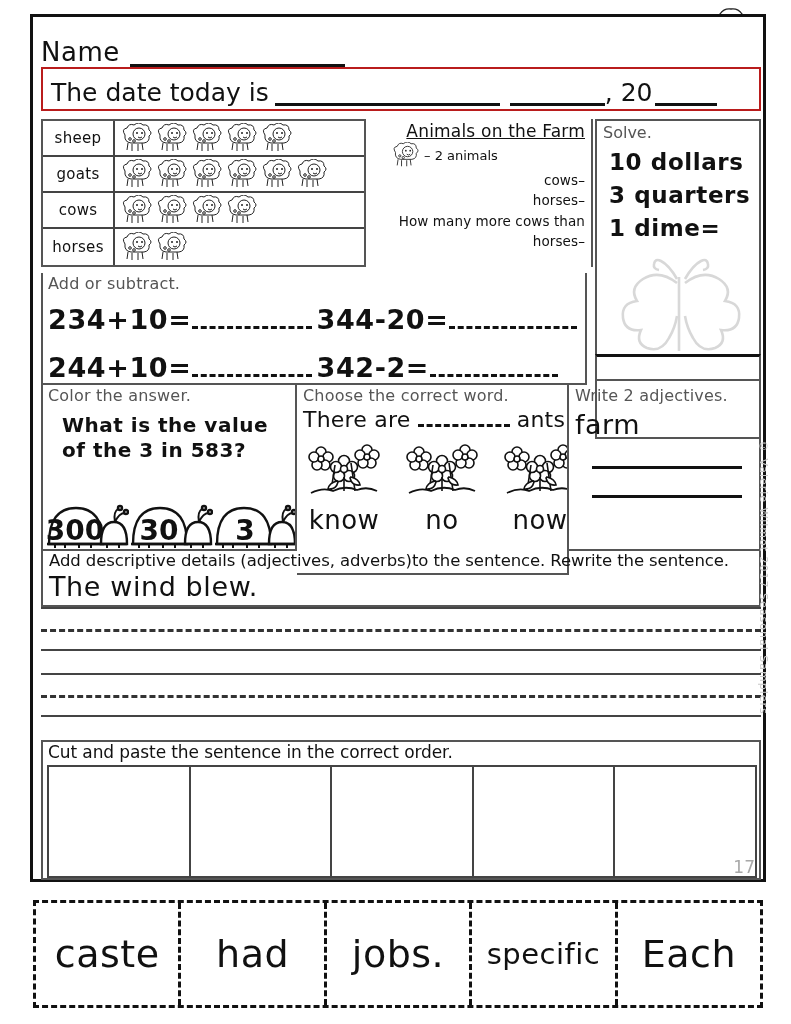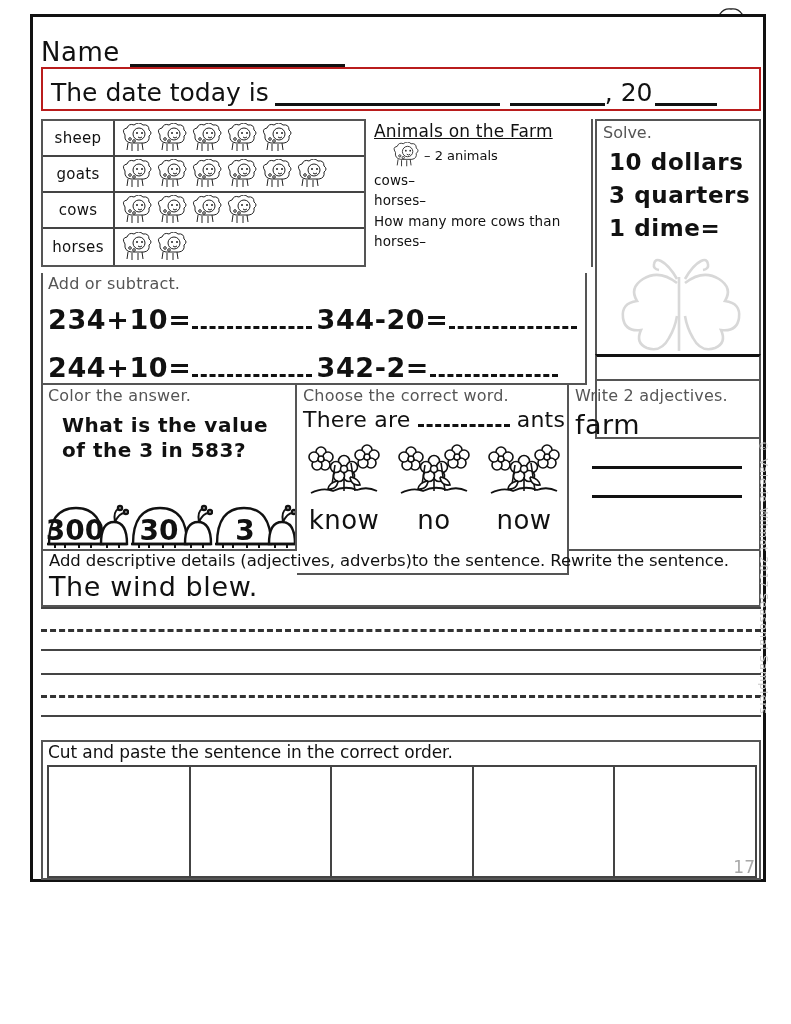--- a/index.html
+++ b/index.html
@@ -53,21 +53,21 @@
   .picto-row:last-child { border-bottom:none; }
   .picto-label {
     flex:0 0 72px; border-right:2px solid #444;
     display:flex; align-items:center; justify-content:center;
     font-size:15px; letter-spacing:0.3px;
   }
   .picto-icons { flex:1; display:flex; align-items:center; padding-left:4px; gap:1px; }
 
   .legend-box {
     position:absolute; left:327px; top:8px; width:225px; height:148px;
-    border-right:2px solid #555; padding:2px 12px 0 6px;
+    border-right:2px solid #555; padding:2px 6px 0 6px;text-align:right;
   }
   .legend-title { font-size:17px; text-decoration:underline; letter-spacing:0.2px; white-space:nowrap; }
   .legend-key { display:flex; align-items:center; gap:4px; margin:1px 0 2px 16px; }
   .legend-key-text { font-size:13px; }
   .legend-q { font-size:13.5px; line-height:1.5; letter-spacing:0.1px; }
 
   .solve-box {
     position:absolute; left:554px; top:8px; width:166px; height:262px;
     border:2px solid #555; padding:2px 0 0 6px; overflow:hidden;
   }
@@ -90,21 +90,21 @@
   
   .row3 { position:absolute; left:8px; top:368px; width:720px; height:166px; }
   .color-box { position:absolute; left:0; top:0; width:256px; height:166px; border:2px solid #555; border-top:none; padding:1px 0 0 5px; overflow:hidden; }
   .small-title { font-size:16px; color:#555; letter-spacing:0.2px; }
   .value-q { font-size:20px; font-weight:bold; line-height:1.25; margin:8px 0 0 14px; letter-spacing:0.5px; }
   .bugs { position:absolute; left:2px; bottom:1px; display:flex; }
 
   .word-box { position:absolute; left:256px; top:0; width:272px; height:190px; border:2px solid #555; border-top:none; border-left:none; padding:1px 0 0 6px; overflow:hidden; }
   .ants-line { font-size:22px; letter-spacing:0.2px; margin-top:2px; white-space:nowrap; }
   .ants-blank { display:inline-block; border-bottom:3px dashed #111; width:92px; height:16px; }
-  .flowers { position:absolute; left:4px; top:58px; display:flex; gap:4px; }
+  .flowers { position:absolute; left:4px; top:58px; display:flex; gap:12px; }
   .flower-item { width:86px; text-align:center; }
   .flower-word { font-size:26px; letter-spacing:0.5px; margin-top:-6px; }
 
   .adj-box { position:absolute; left:528px; top:0; width:192px; height:166px; border:2px solid #555; border-top:none; border-left:none; padding:1px 0 0 6px; }
   .adj-word { font-size:27px; text-align:left; margin-top:4px; letter-spacing:0.5px; }
   .adj-line { border-bottom:3px solid #111; width:150px; margin:26px auto 0 auto; height:2px; }
 
   
   .desc-box { position:absolute; left:8px; top:534px; width:720px; height:56px; border:2px solid #555; border-top:none; padding:0 0 0 6px; }
   .desc-title { font-size:16.5px; letter-spacing:-0.1px; white-space:nowrap; }
@@ -697,14 +697,21 @@
         <div class="cut-cell"></div>
         <div class="cut-cell"></div>
       </div>
       <div class="page-num">17</div>
     </div>
 
   </div>
 
   <div class="copyright">© Valerie Wilmot 2017 Seasonal Samplers</div>
 
+  <div class="strip">
+    <div class="strip-cell">caste</div>
+    <div class="strip-cell">had</div>
+    <div class="strip-cell">jobs.</div>
+    <div class="strip-cell narrow">specific</div>
+    <div class="strip-cell">Each</div>
+  </div>
 
 </div>
 
 </body></html>

